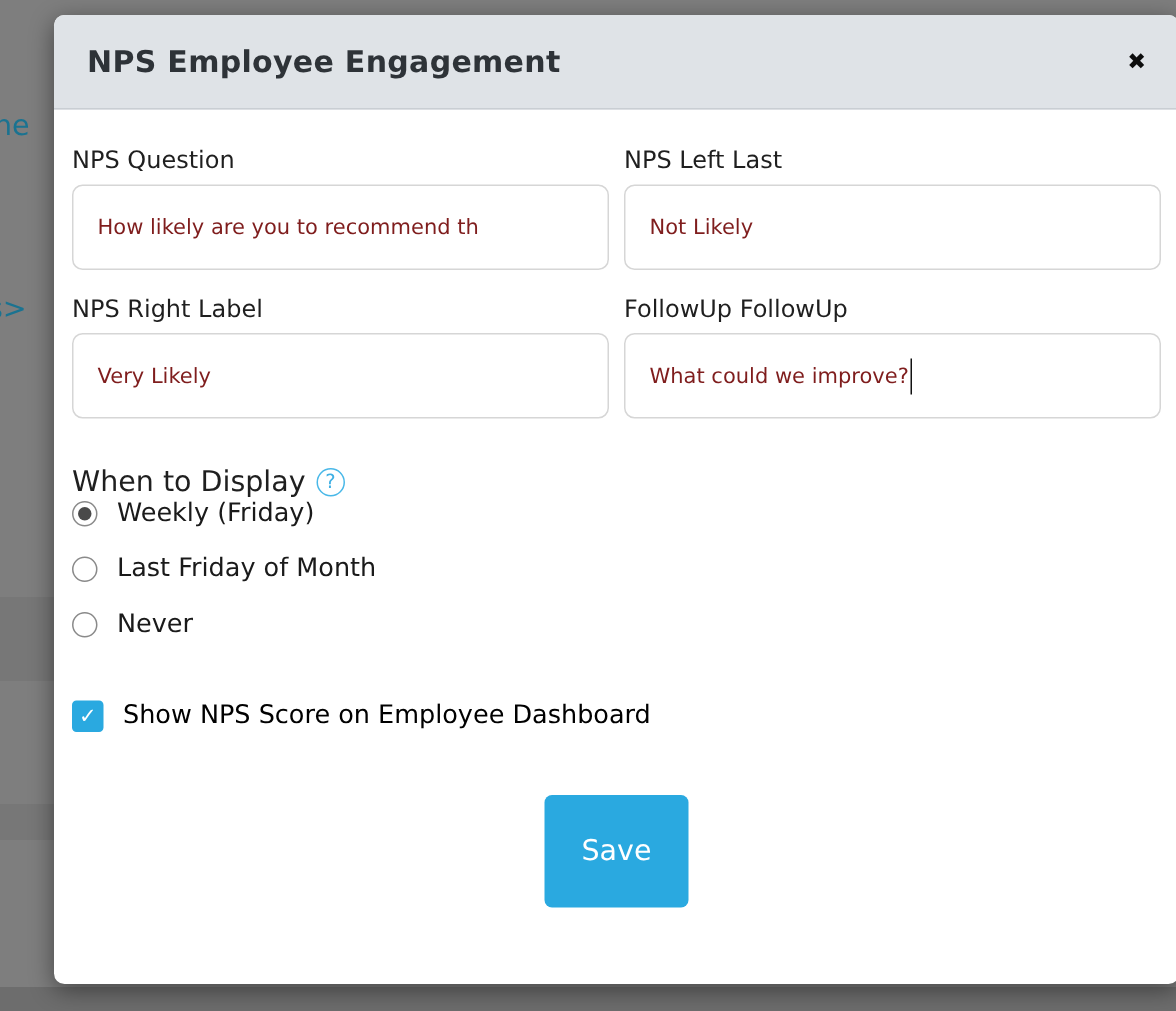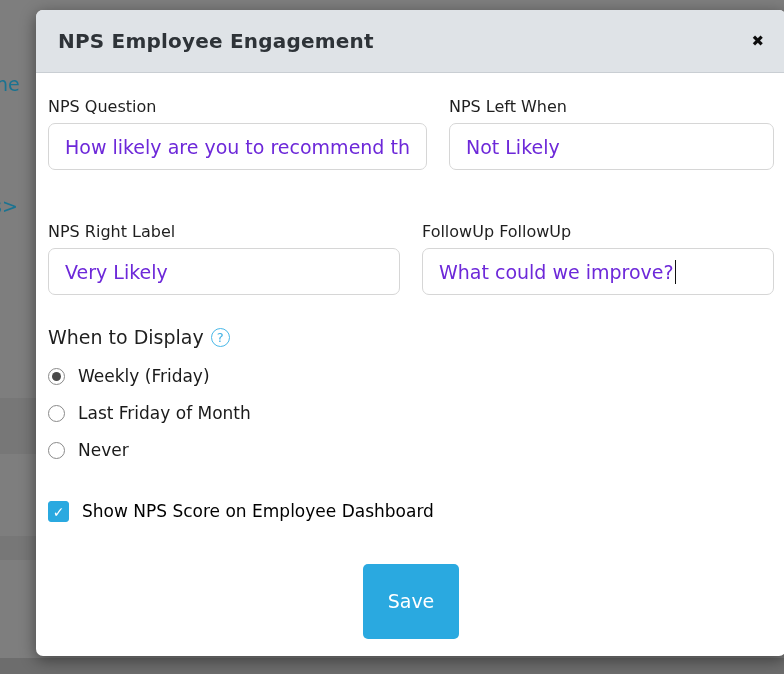--- a/index.html
+++ b/index.html
@@ -27,39 +27,39 @@
     height:63px;background:#dfe3e7;border-bottom:1px solid #c9ced3;
     display:flex;align-items:center;padding:0 22px;box-sizing:border-box;
   }
   .modal-title{font-size:20px;font-weight:600;color:#2e3338;letter-spacing:.2px;}
   .close-btn{
     margin-left:auto;font-size:15px;font-weight:900;color:#0d0d0d;
     cursor:pointer;line-height:1;user-select:none;
   }
   .modal-body{padding:24px 12px 0 12px;box-sizing:border-box;}
 
-  .field-grid{display:grid;grid-template-columns:1fr 1fr;column-gap:22px;}
+  .field-grid{display:grid;grid-template-columns:1fr 1fr;column-gap:10px;}
   .field-label{font-size:16px;color:#1f1f1f;line-height:19px;margin:0 0 7px 0;}
-  .row2 .field-label{margin-top:52px;}
+  .row2 .field-label{margin-top:16px;}
   .input-box{
-    height:47px;border:1px solid #d6d6d6;border-radius:7px;background:#fff;
+    height:57px;border:1px solid #d6d6d6;border-radius:7px;background:#fff;
     display:flex;align-items:center;padding:0 16px;box-sizing:border-box;
-    font-size:19px;color:#6d28d9;white-space:nowrap;overflow:hidden;
+    font-size:14px;color:#7f1d1d;white-space:nowrap;overflow:hidden;
   }
   .caret{display:inline-block;width:1.5px;height:24px;background:#111;margin-left:1px;}
 
   .when-row{margin-top:32px;display:flex;align-items:center;gap:7px;}
   .when-label{font-size:19px;color:#1f1f1f;line-height:21px;text-align:center;}
   .help-icon{
     width:19px;height:19px;border:1.5px solid #49b8e8;border-radius:50%;
     color:#3fb0e4;font-size:13px;display:flex;align-items:center;justify-content:center;
     box-sizing:border-box;cursor:pointer;flex:0 0 auto;
   }
 
-  .radio-group{margin-top:18px;}
+  .radio-group{}
   .radio-row{display:flex;align-items:center;gap:13px;margin-bottom:16px;cursor:pointer;}
   .radio{
     width:17px;height:17px;border:1.5px solid #8a8a8a;border-radius:50%;
     box-sizing:border-box;display:flex;align-items:center;justify-content:center;flex:0 0 auto;
     background:#fff;
   }
   .radio.selected::after{content:"";width:9px;height:9px;border-radius:50%;background:#4a4a4a;}
   .radio-label{font-size:17px;color:#1a1a1a;line-height:21px;}
 
   .checkbox-row{margin-top:40px;display:flex;align-items:center;gap:13px;cursor:pointer;}
@@ -105,21 +105,21 @@
   <div class="modal-body">
 
     <div class="field-grid">
       <div>
         <div class="field-label">NPS Question</div>
         <div class="input-box">
           <span>How likely are you to recommend th</span>
         </div>
       </div>
       <div>
-        <div class="field-label">NPS Left When</div>
+        <div class="field-label">NPS Left Last</div>
         <div class="input-box">
           <span>Not Likely</span>
         </div>
       </div>
     </div>
 
     <div class="field-grid row2">
       <div>
         <div class="field-label">NPS Right Label</div>
         <div class="input-box">

